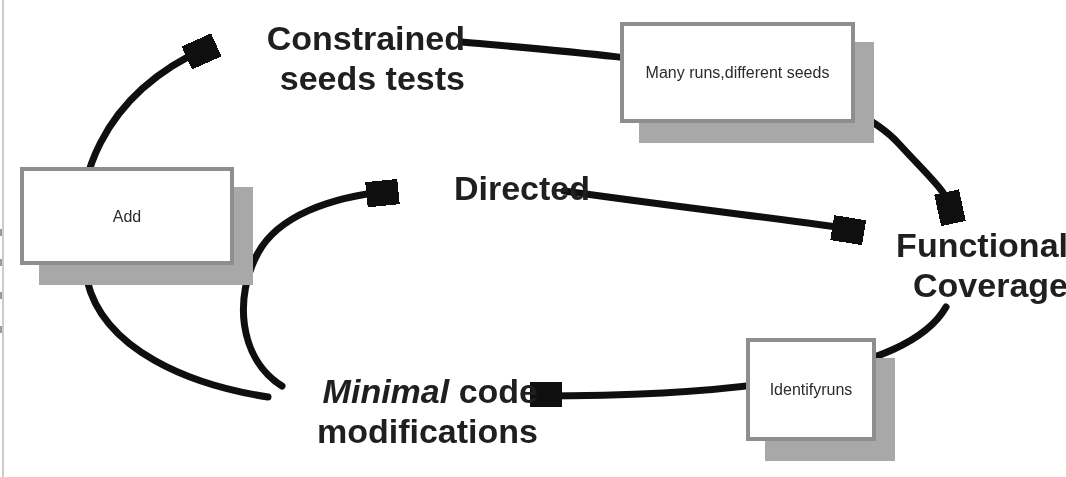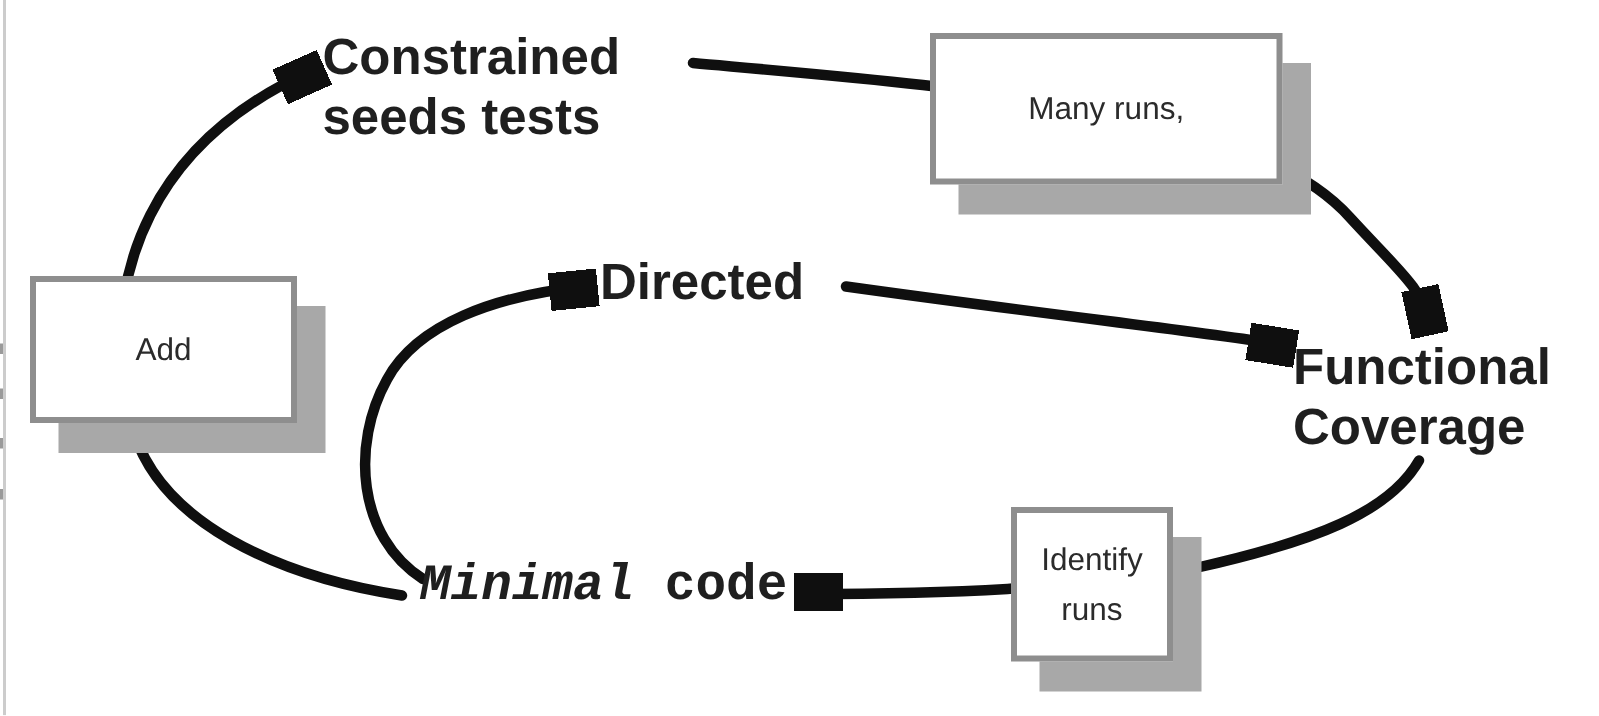--- a/index.html
+++ b/index.html
@@ -29,46 +29,46 @@
   }
   
   .callout {
     position: absolute;
     z-index: 2;
     box-sizing: border-box;
     background: #ffffff;
     border: 4px solid #8e8e8e;
     box-shadow: 19px 20px 0 0 #a8a8a8;
     display: flex;
-    flex-direction: column;
+    flex-direction: row;
     align-items: center;
     justify-content: center;
     text-align: center;
-    font-size: 21px;
+    font-size: 16px;
     line-height: 33px;
     color: #2b2b2b;
   }
-  .callout-add      { left: 20px;  top: 184px; width: 178px; height: 98px; }
+  .callout-add      { left: 20px;  top: 167px; width: 214px; height: 98px; }
   .callout-many     { left: 620px; top: 22px;  width: 235px; height: 101px; }
-  .callout-identify { left: 674px; top: 338px; width: 108px; height: 103px; }
+  .callout-identify { left: 746px; top: 338px; width: 130px; height: 103px; }
   
   .node {
     position: absolute;
     z-index: 3;
     font-weight: bold;
     font-size: 34px;
     line-height: 40px;
-    text-align: left;
+    text-align: right;
     color: #1f1f1f;
     white-space: nowrap;
   }
   .node-constrained { left: 215px; top: 18px;  width: 250px; }
   .node-directed    { left: 400px; top: 168px; width: 190px; }
   .node-functional  { left: 862px; top: 225px; width: 206px; }
-  .node-minimal     { left: 280px; top: 371px; width: 276px; font-family: Liberation Mono, monospace; }
+  .node-minimal     { left: 262px; top: 371px; width: 276px; }
   .node .em { font-style: italic; }
   
   .edge-hairline {
     position: absolute;
     left: 2px;
     top: 0;
     width: 2px;
     height: 477px;
     background: #cccccc;
     z-index: 0;
@@ -109,20 +109,21 @@
     <path d="M 564 191 C 700 210, 800 221, 856 230" marker-end="url(#ah)"></path>
     <path d="M 946 307 C 926 342, 875 361, 800 378 C 720 393, 625 396, 538 396" marker-end="url(#ah)"></path>
   </svg>
 
   <div class="callout callout-add">
     <span>Add</span>
   </div>
 
   <div class="callout callout-many">
     <span>Many runs,</span>
+    <span>different seeds</span>
   </div>
 
   <div class="callout callout-identify">
     <span>Identify</span>
     <span>runs</span>
   </div>
 
   <div class="node node-constrained">
     <div>Constrained</div>
     <div>seeds tests</div>
@@ -134,15 +135,16 @@
 
   <div class="node node-functional">
     <div>Functional</div>
     <div>Coverage</div>
   </div>
 
   <div class="node node-minimal">
     <div>
       <span class="em">Minimal</span><span> code</span>
     </div>
+    <div>modifications</div>
   </div>
 
 </div>
 
 </body></html>

